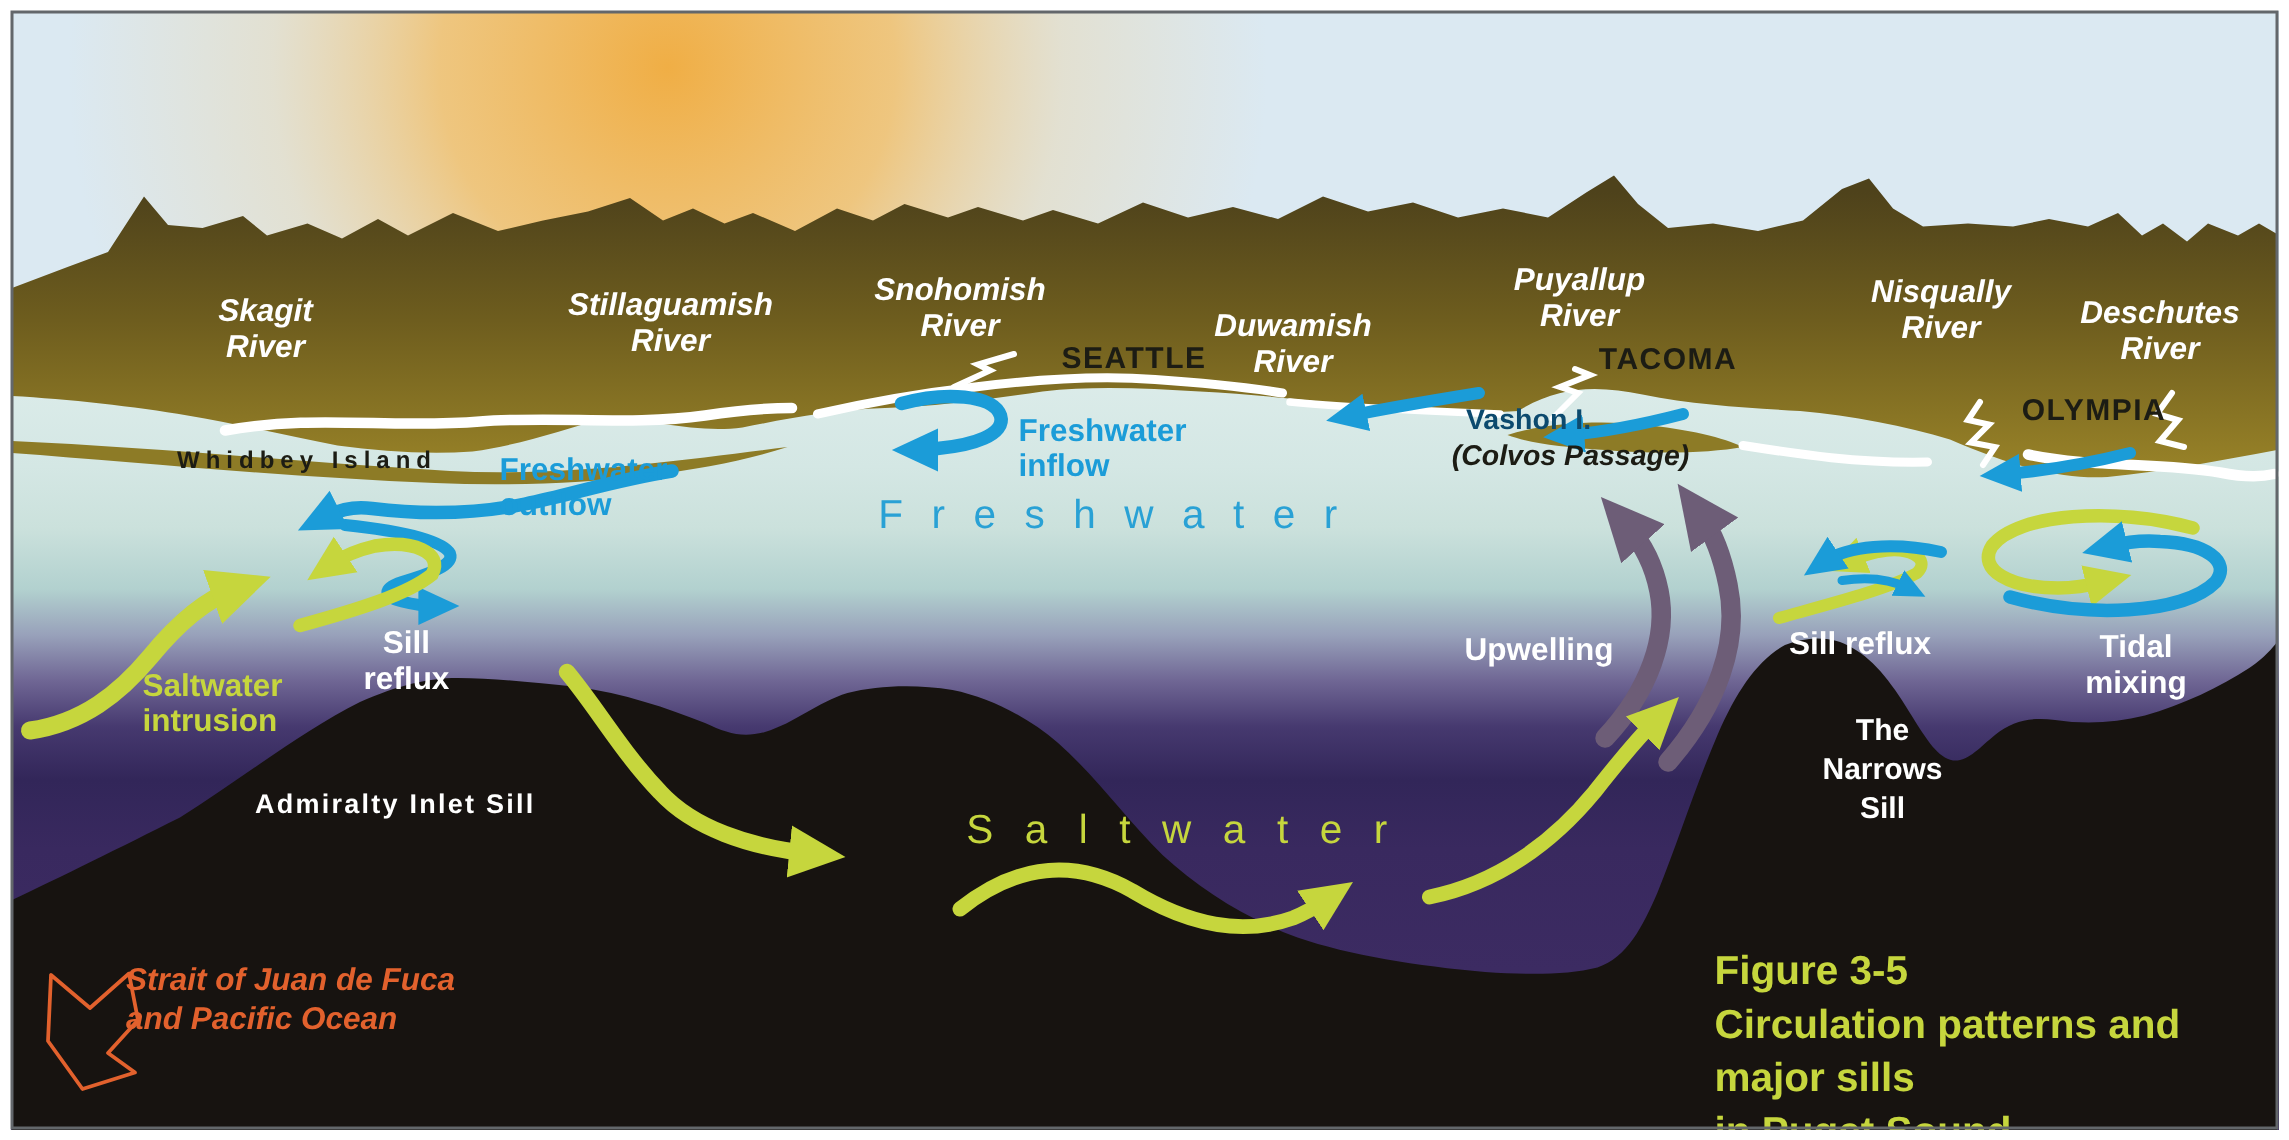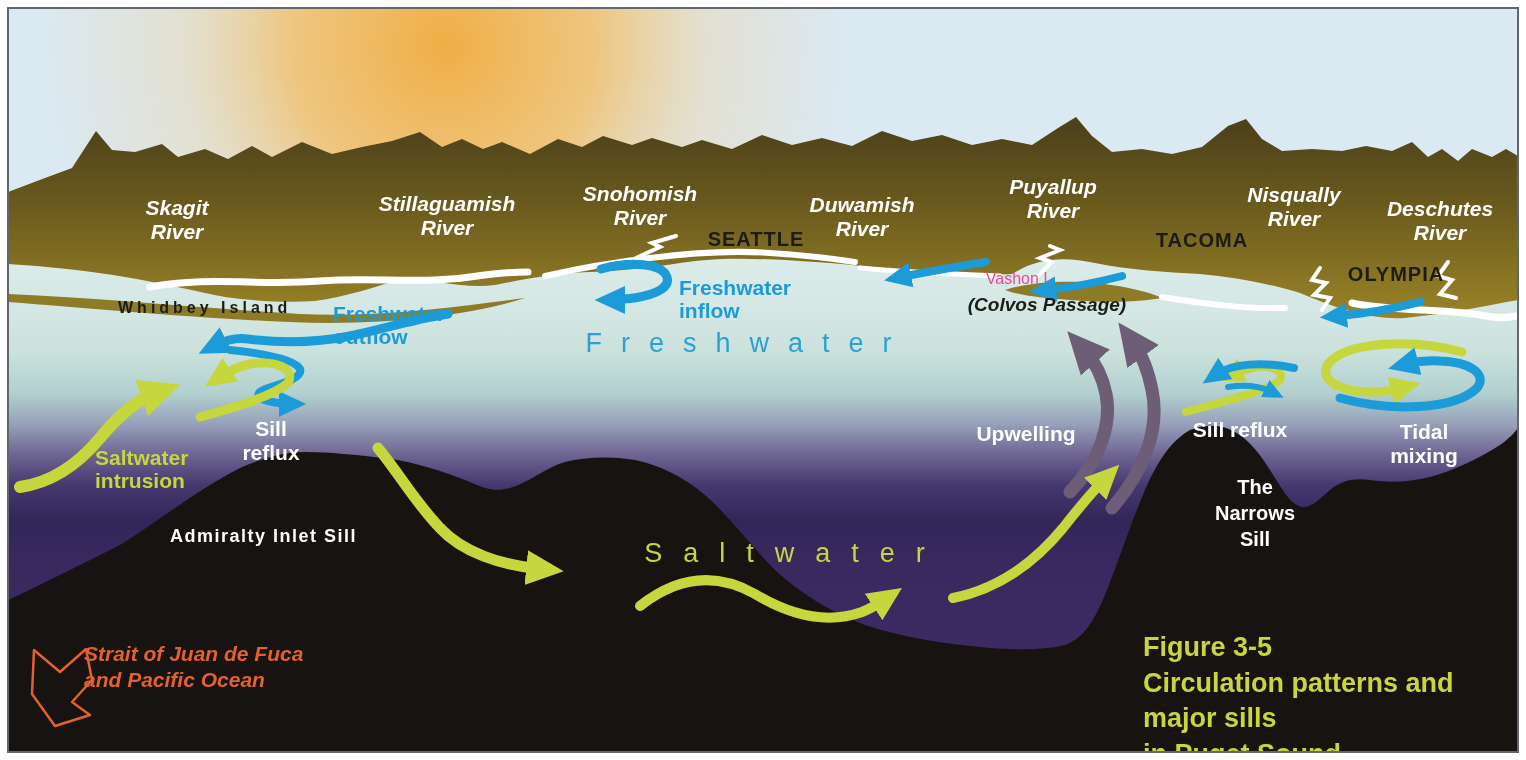--- a/index.html
+++ b/index.html
@@ -8,21 +8,21 @@
   .scene { position:absolute; left:0; top:0; width:1526px; height:760px; }
   .scene svg { position:absolute; left:0; top:0; }
   .frame { position:absolute; left:7px; top:7px; width:1508px; height:742px;
            border:2px solid #63676b; box-shadow:0 0 0 12px #ffffff; z-index:40; pointer-events:none; }
 
   .lbl { position:absolute; white-space:pre-line; z-index:10; line-height:1.12; }
   .ctr { transform:translateX(-50%); text-align:center; }
 
   .river   { color:#ffffff; font-size:21px; font-weight:bold; font-style:italic; }
   .city    { color:#1c1c14; font-size:20px; font-weight:bold; letter-spacing:1px; }
-  .blacklb { color:#ec4899; font-size:16px; font-weight:normal; }
+  .blacklb { color:#0c4a6e; font-size:19px; font-weight:bold; }
   .blackit { color:#1c1c14; font-size:19px; font-weight:bold; font-style:italic; }
   .spacedk { color:#1c1c14; font-size:16px; font-weight:600; letter-spacing:4px; white-space:nowrap; }
   .spacedw { color:#ffffff; font-size:18px; font-weight:bold; letter-spacing:1.5px; white-space:nowrap;margin-left:48px; }
   .bluelb  { color:#1b9cd8; font-size:21px; font-weight:bold; line-height:1.08; }
   .yellowlb{ color:#c6d63d; font-size:21px; font-weight:bold; line-height:1.08; }
   .whitelb { color:#ffffff; font-size:21px; font-weight:bold; line-height:1.12; }
   .zone    { font-size:27px; font-weight:500; white-space:nowrap; }
   .zone-fresh { color:#29a1d5; letter-spacing:19px; }
   .zone-salt  { color:#c6d63d; letter-spacing:21px; }
   .narrows { color:#ffffff; font-size:20px; font-weight:bold; line-height:1.3; }
@@ -137,25 +137,25 @@
       <path fill="none" stroke="#e2612d" stroke-width="2.5" stroke-linejoin="round" d="M 86,649 L 60,672 L 34,650 L 32,694 L 55,726 L 90,715 L 72,702 L 92,680 Z"></path>
     </svg>
 
     <div class="lbl ctr river" style="left:177px; top:196px;">Skagit
 River</div>
     <div class="lbl ctr river" style="left:447px; top:192px;">Stillaguamish
 River</div>
     <div class="lbl ctr river" style="left:640px; top:182px;">Snohomish
 River</div>
     <div class="lbl ctr city" style="left:756px; top:228px;">SEATTLE</div>
-    <div class="lbl ctr river" style="left:862px; top:193px;">Duwamish
+    <div class="lbl ctr river" style="left:862px; top:206px;">Duwamish
 River</div>
     <div class="lbl ctr river" style="left:1053px; top:175px;">Puyallup
 River</div>
-    <div class="lbl ctr city" style="left:1202px; top:229px;text-align:center;">TACOMA</div>
+    <div class="lbl ctr city" style="left:1112px; top:229px;text-align:center;">TACOMA</div>
     <div class="lbl ctr blacklb" style="left:1019px; top:270px;">Vashon I.</div>
     <div class="lbl ctr blackit" style="left:1047px; top:294px;">(Colvos Passage)</div>
     <div class="lbl ctr river" style="left:1294px; top:183px;">Nisqually
 River</div>
     <div class="lbl ctr river" style="left:1440px; top:197px;">Deschutes
 River</div>
     <div class="lbl ctr city" style="left:1396px; top:263px;">OLYMPIA</div>
     <div class="lbl spacedk" style="left:118px; top:299px;">Whidbey Island</div>
 
     <div class="lbl ctr zone zone-fresh" style="left:748px; top:328px;">Freshwater</div>

